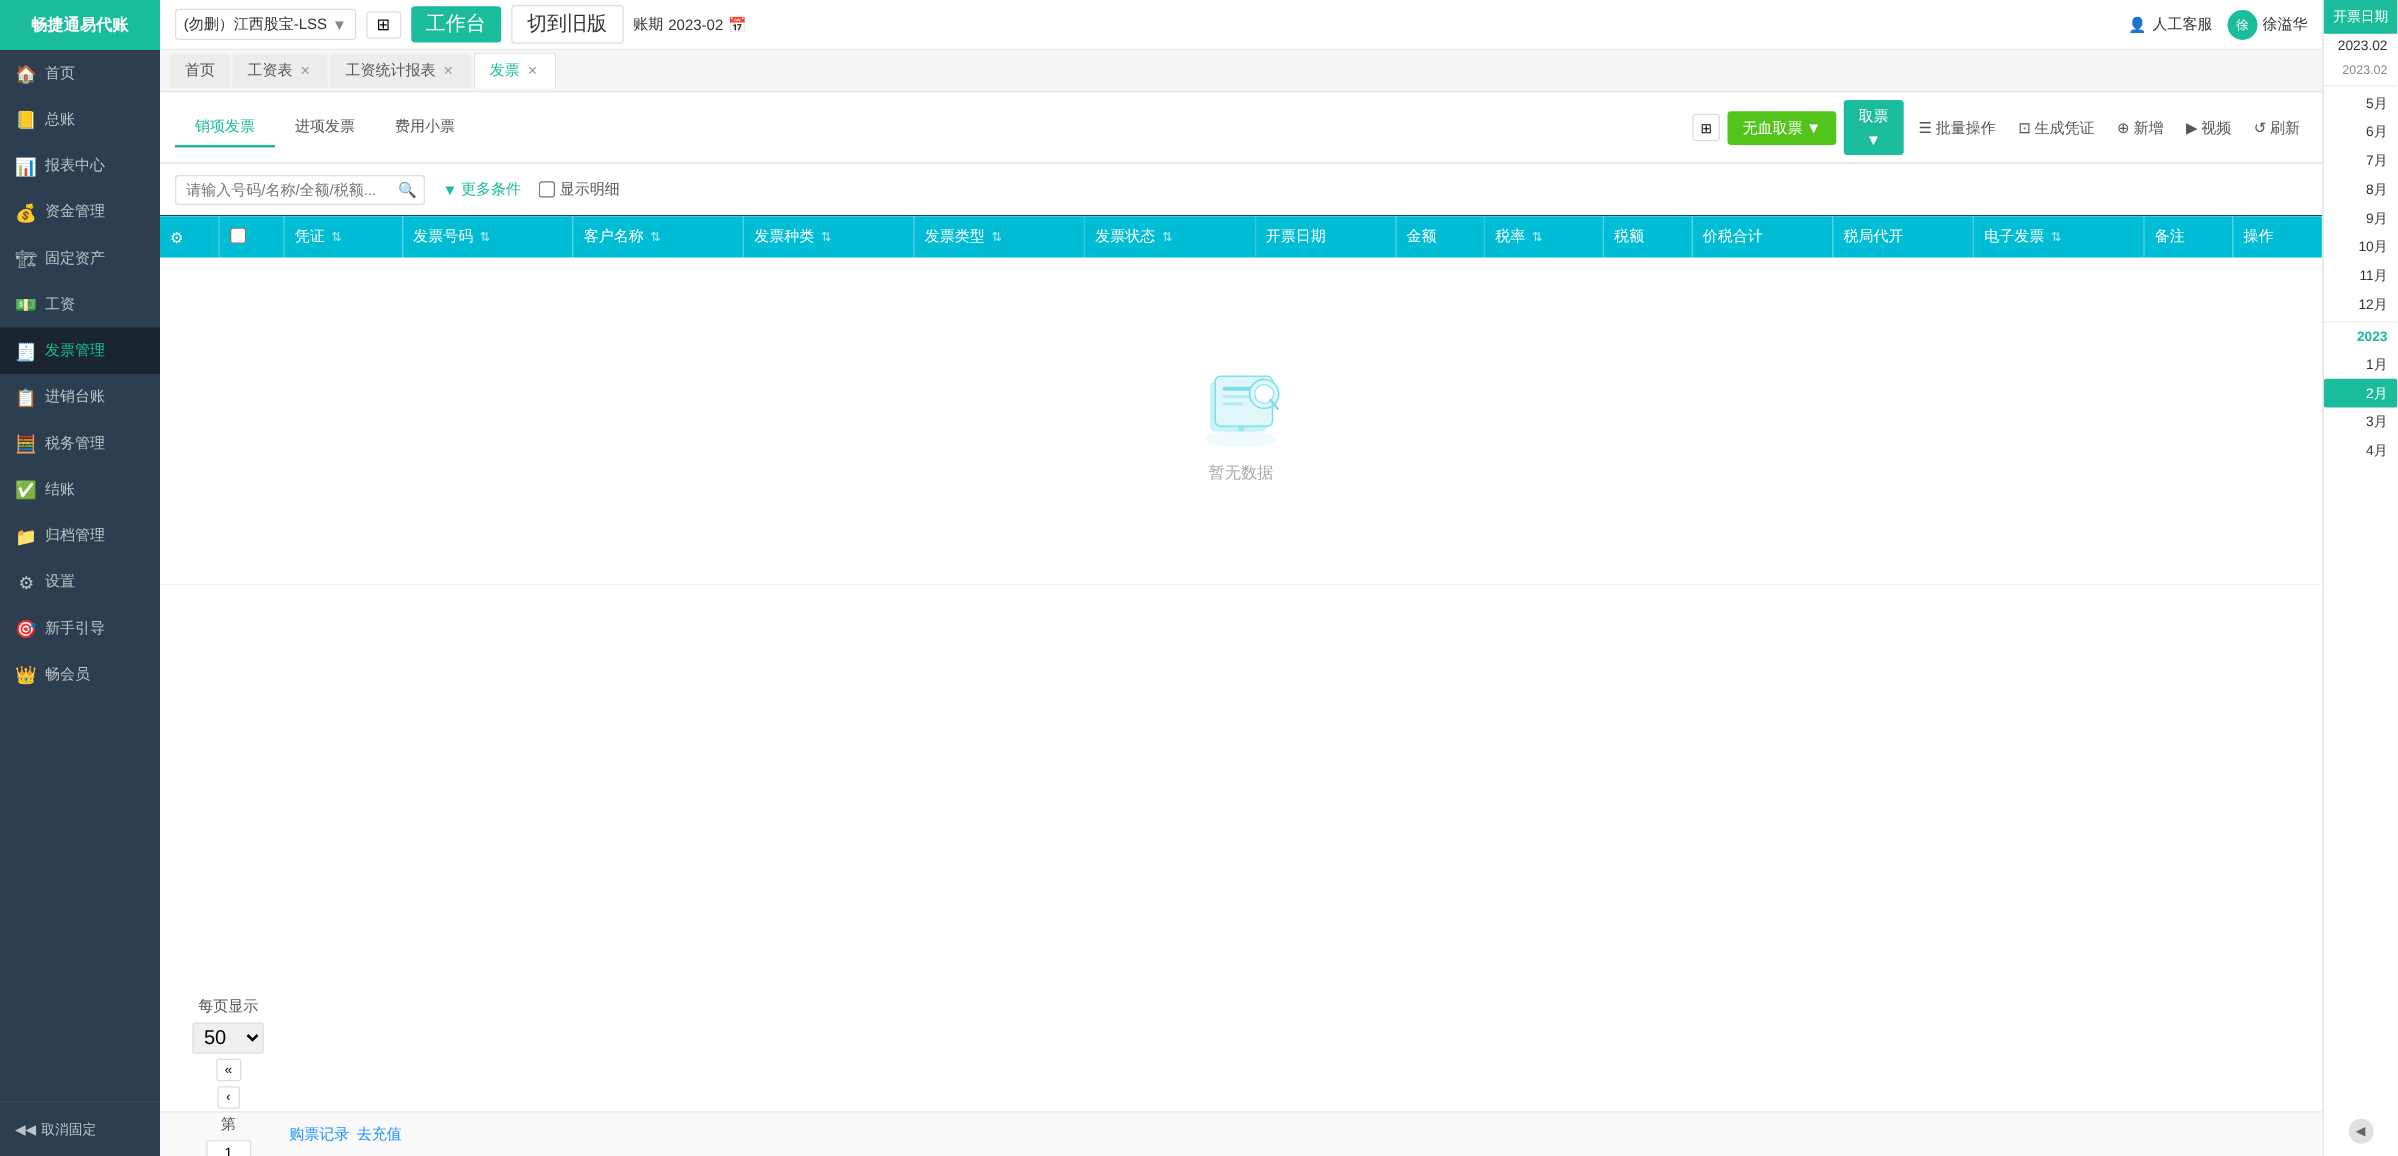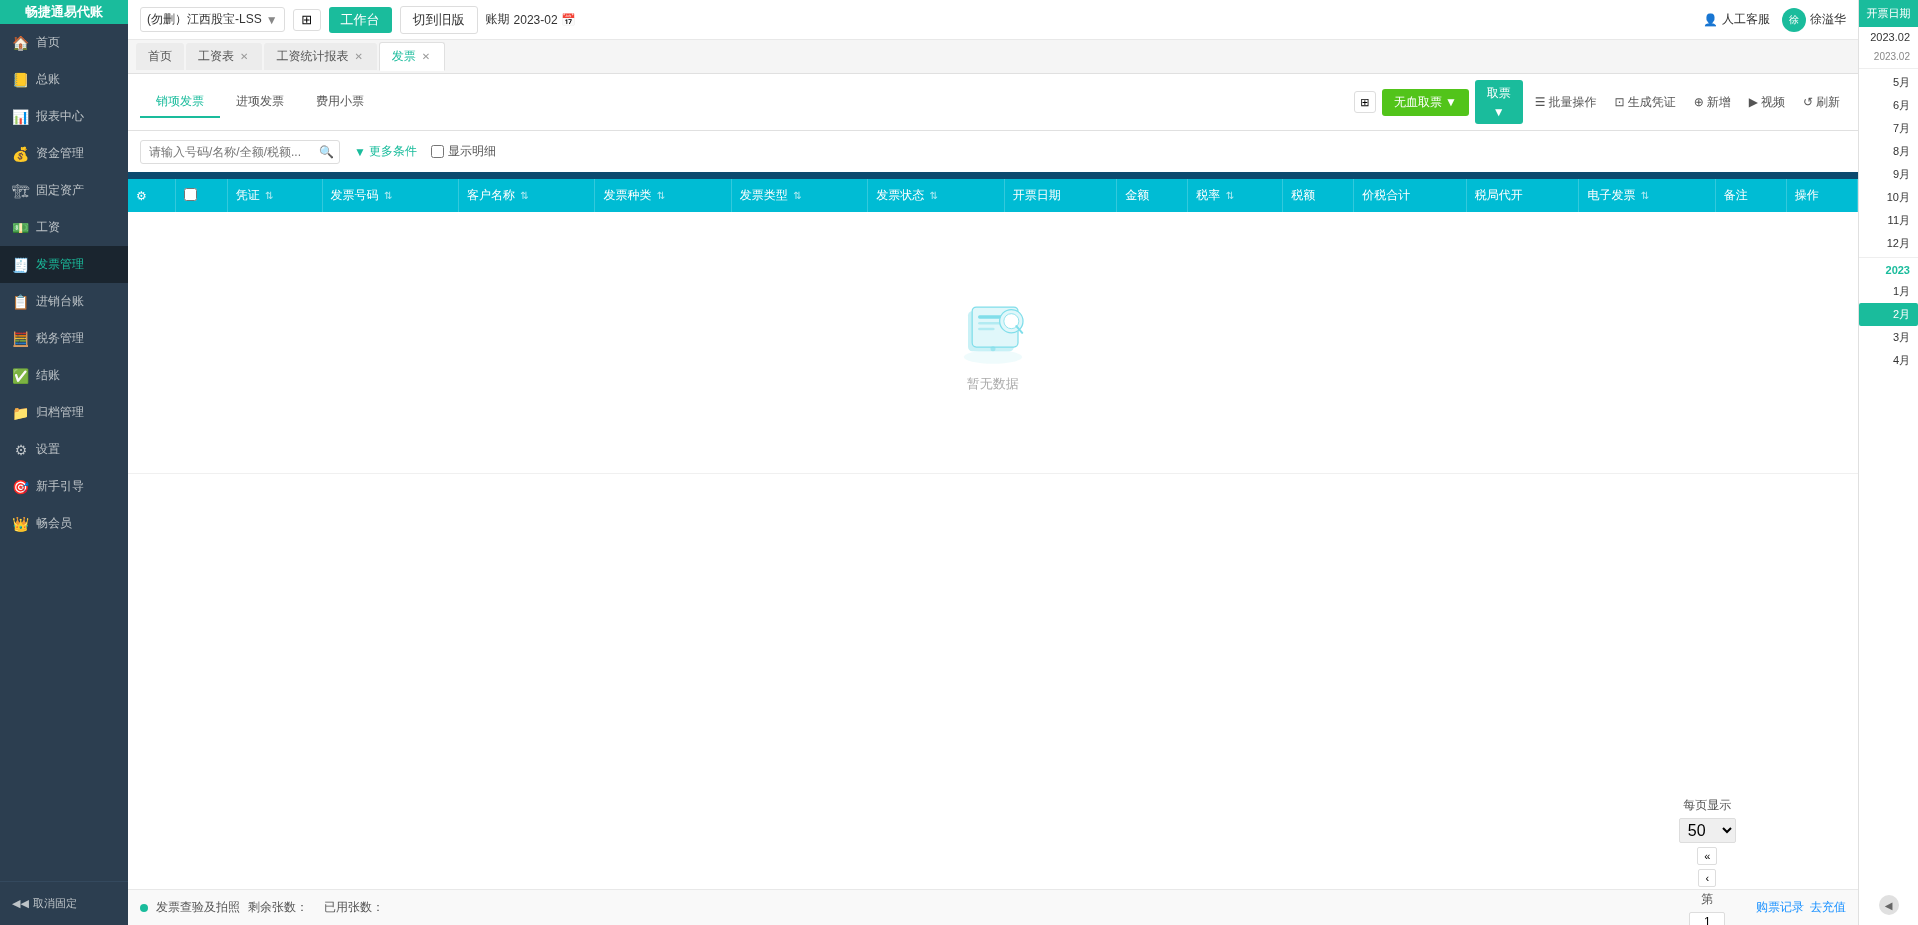--- a/index.html
+++ b/index.html
@@ -14,21 +14,21 @@
       flex-shrink: 0;
       height: 100%;
     }
     .sidebar-logo {
       background: #1abc9c;
       padding: 10px 8px;
       color: white;
       font-size: 13px;
       font-weight: bold;
       text-align: left;
-      height: 24px;
+      height: 40px;
       display: flex;
       align-items: center;
       justify-content: center;
     }
     .sidebar-item {
       display: flex;
       align-items: center;
       padding: 10px 12px;
       color: #bdc3c7;
       cursor: pointer;
@@ -82,21 +82,21 @@
       padding: 3px 6px;
       border: 1px solid #ddd;
       border-radius: 3px;
     }
     .company-selector .arrow { color: #888; }
     .topbar-btn {
       padding: 4px 12px;
       border-radius: 3px;
       border: none;
       cursor: pointer;
-      font-size: 13px;
+      font-size: 16px;
     }
     .btn-workspace {
       background: #1abc9c;
       color: white;
     }
     .btn-old {
       background: white;
       border: 1px solid #ddd;
       color: #333;
       font-family: Liberation Serif, serif;
@@ -199,21 +199,21 @@
       color: #1abc9c;
       border-bottom: 2px solid #1abc9c;
     }
 
     
     .toolbar {
       display: flex;
       align-items: flex-start;
       padding: 8px 12px;
       gap: 8px;
-      border-bottom: 7px solid #0c4a6e;
+      border-bottom: 1px solid #0c4a6e;
       flex-shrink: 0;
     }
     .toolbar-left { display: flex; align-items: center; gap: 6px; flex: 1; }
 
     .search-input {
       border: 1px solid #ddd;
       border-radius: 3px;
       padding: 4px 28px 4px 8px;
       font-size: 12px;
       width: 200px;
@@ -710,28 +710,20 @@
                 </div>
                 <div class="empty-text">暂无数据</div>
               </div>
             </td>
           </tr>
         </tbody>
       </table>
     </div>
 
     <div class="bottom-bar">
-      <div class="bottom-left">
-        <span class="dot-blue"></span>
-        <span>发票查验及拍照</span>
-        <span>剩余张数：</span>
-        <span></span>
-        <span>已用张数：</span>
-        <span></span>
-      </div>
       <div class="bottom-right">
         <div class="page-nav">
           <span>每页显示</span>
           <select class="per-page-select">
             <option>50</option>
             <option>10</option>
             <option>20</option>
             <option>100</option>
           </select>
           <button>«</button>

